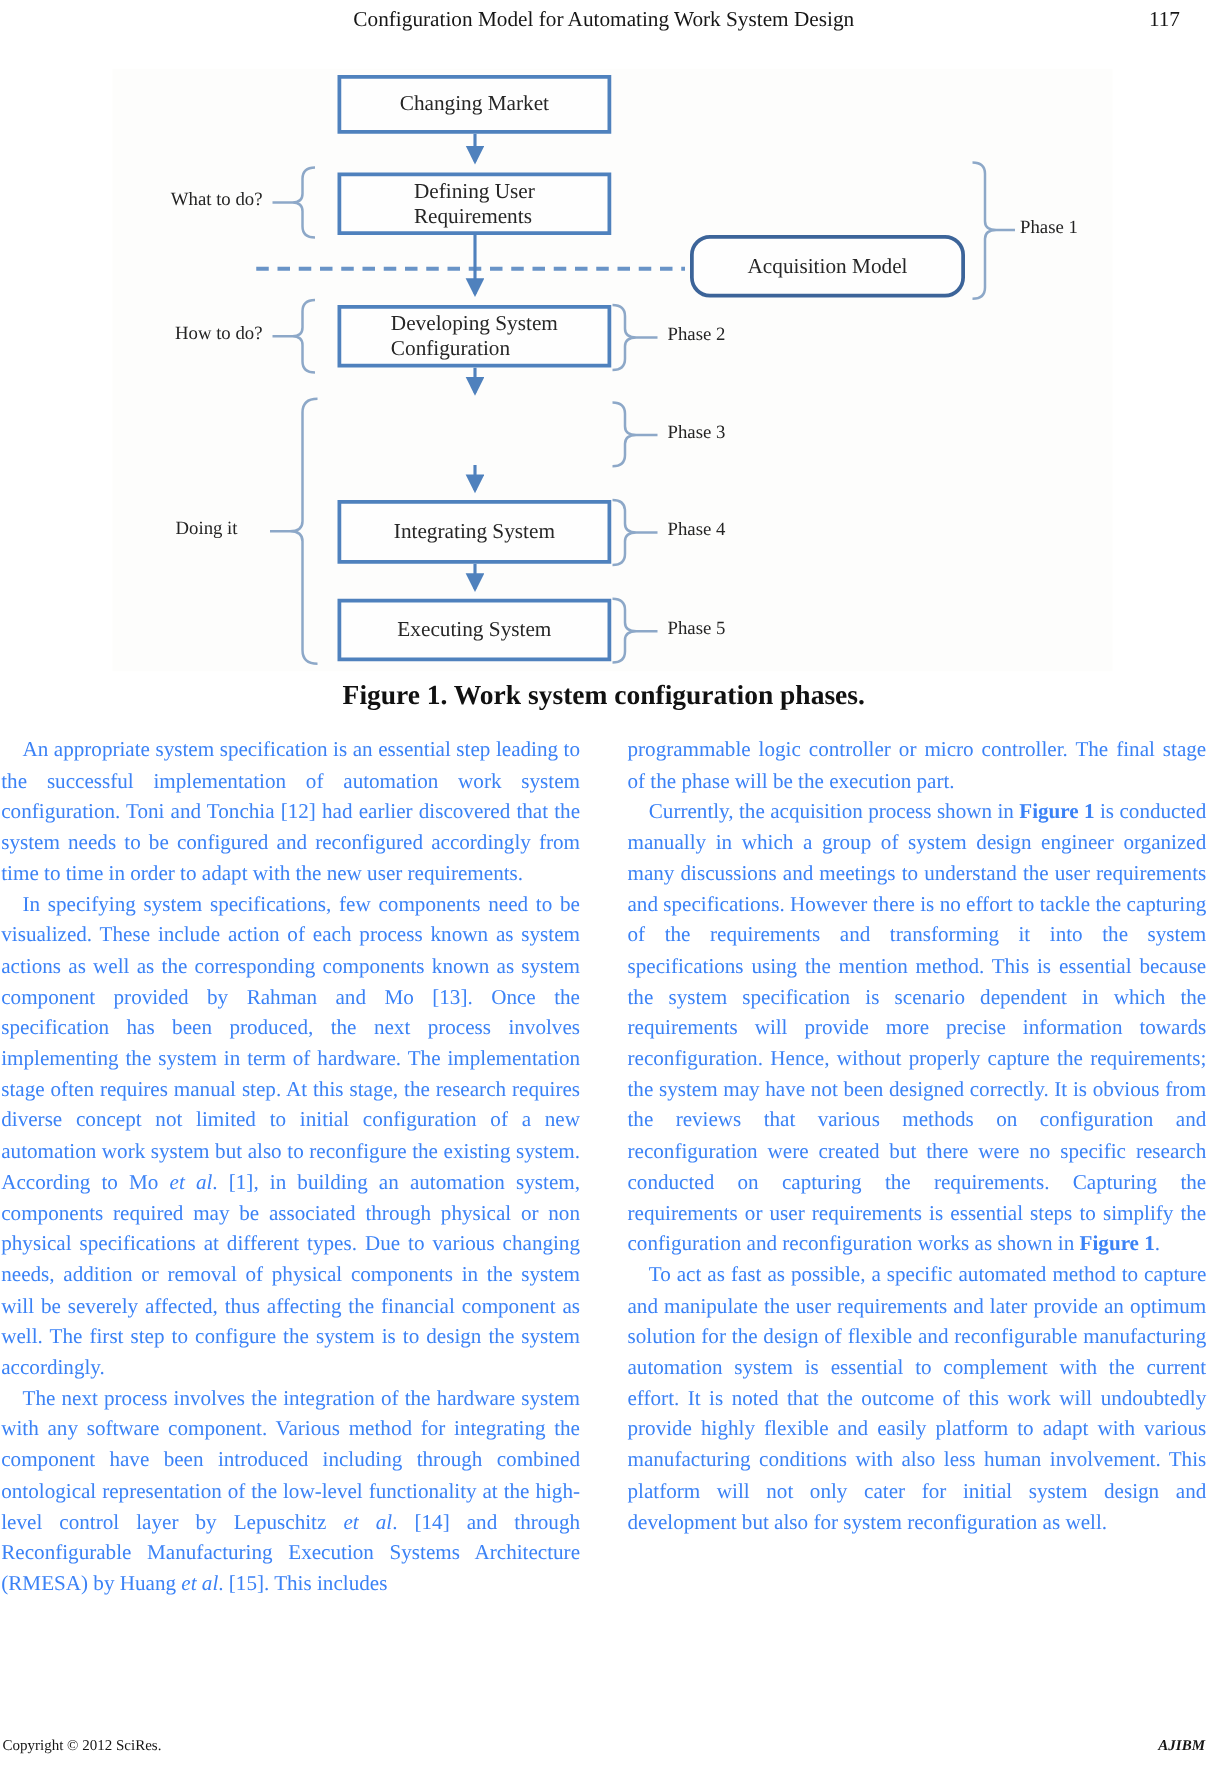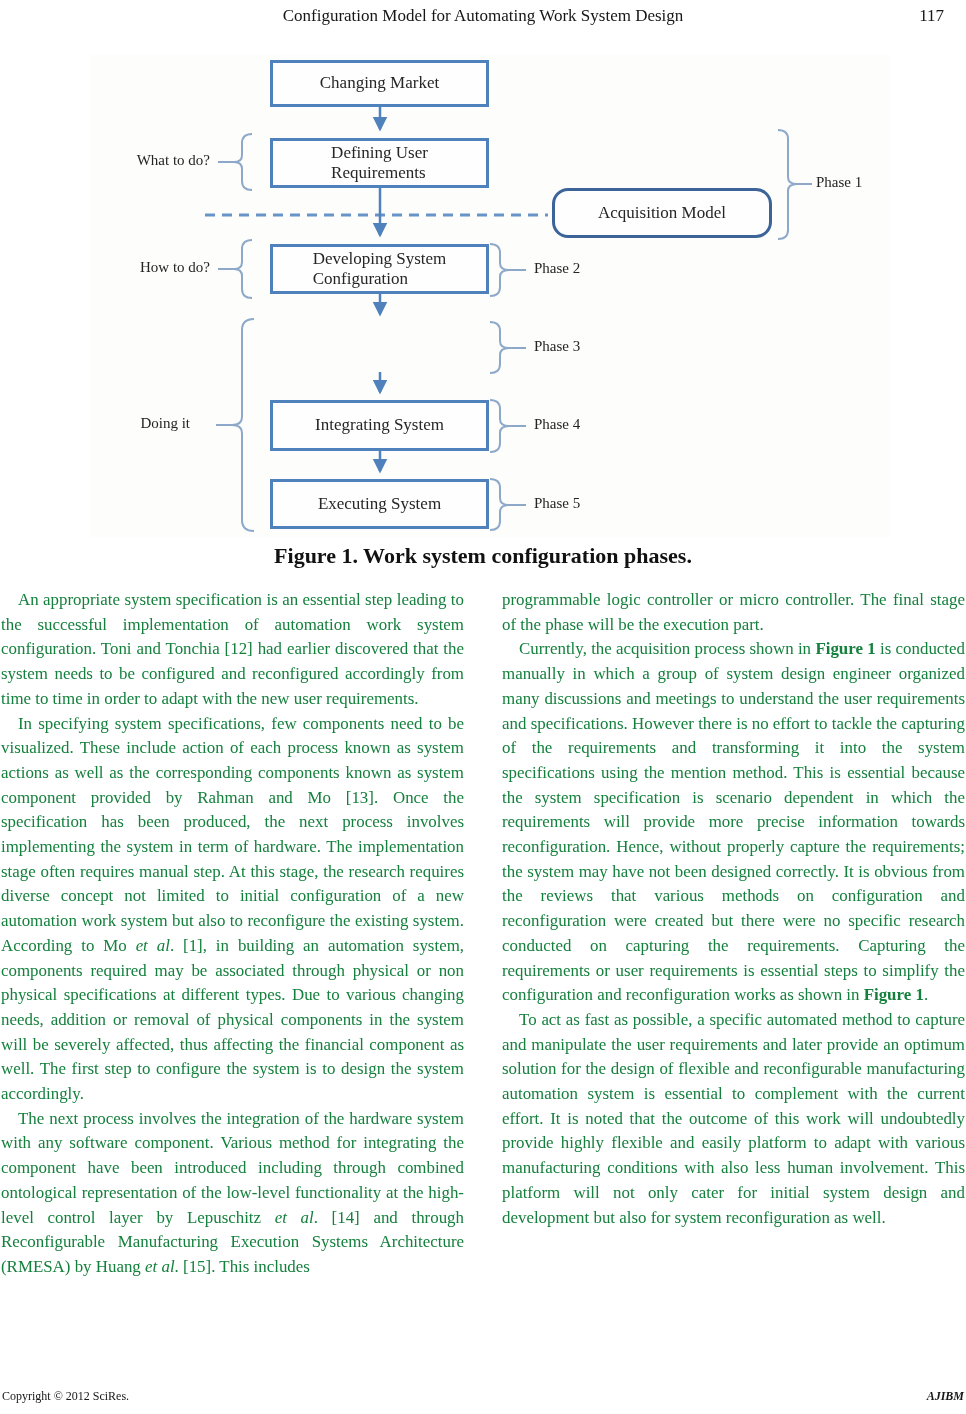--- a/index.html
+++ b/index.html
@@ -21,21 +21,21 @@
   }
   .fig-box.dark{border-color:var(--accent-dark,#3c6499);}
   .fig-label{position:absolute;font-size:15px;color:#242424;white-space:nowrap;}
   .lbl-right{text-align:right;}
   .flow-line{stroke:var(--accent,#4f81bd);stroke-width:2.5;fill:none;}
   .dash-line{stroke:var(--accent,#4f81bd);stroke-width:3.2;fill:none;stroke-dasharray:10 7;opacity:.85;}
   .brace{stroke:var(--brace,#8da8c8);stroke-width:2;fill:none;}
   #arrowhead path{fill:var(--accent,#4f81bd);}
   .caption{position:absolute;left:0;top:543px;width:100%;text-align:center;font-weight:bold;font-size:22px;color:#111;}
   
-  .col{position:absolute;top:588px;width:463px;font-size:16.9px;line-height:24.7px;text-align:justify;color:#15803d;}
+  .col{position:absolute;top:588px;width:463px;font-size:16.9px;line-height:24.7px;text-align:justify;color:#3b82f6;}
   .col-left{left:1px;}
   .col-right{left:502px;}
   .col p{margin:0;padding:0;}
   .col p.indent{text-indent:17px;}
   
   .footer{position:absolute;left:0;top:1389px;width:100%;height:22px;font-size:12px;color:#161616;}
   .footer .copyright{position:absolute;left:2px;}
   .footer .journal{position:absolute;right:2px;font-weight:bold;font-style:italic;}
 </style>
 </head>

